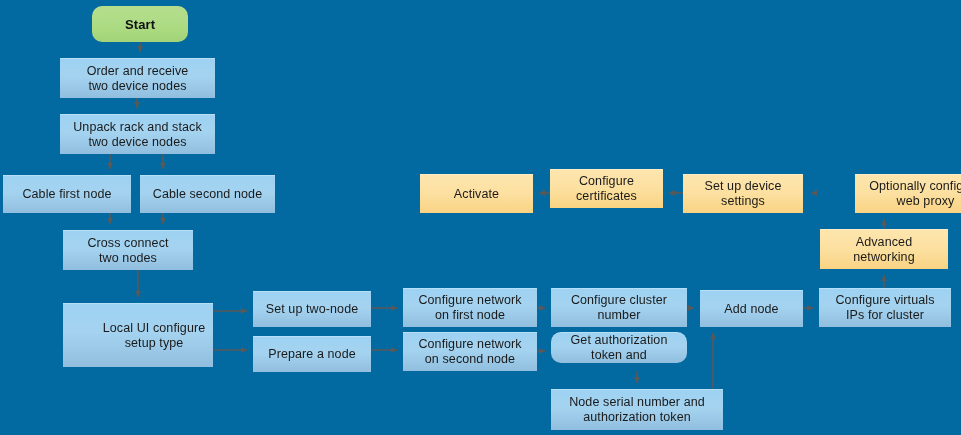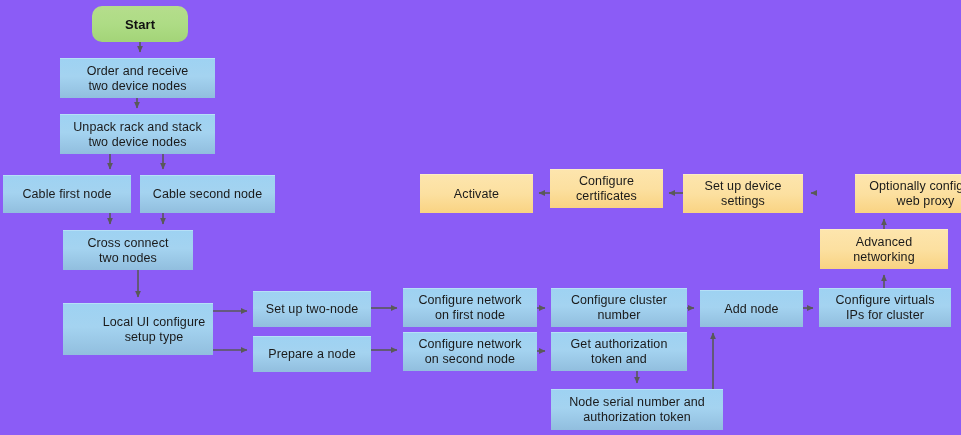--- a/index.html
+++ b/index.html
@@ -5,21 +5,21 @@
 <style>
   html, body {
     margin: 0;
     padding: 0;
     background: #ffffff;
   }
   #canvas {
     position: relative;
     width: 961px;
     height: 435px;
-    background: #8b5cf6;
+    background: #0369a1;
     font-family: "Liberation Sans", sans-serif;
     overflow: hidden;
   }
   #edges {
     position: absolute;
     left: 0;
     top: 0;
     width: 961px;
     height: 435px;
     pointer-events: none;
@@ -116,21 +116,21 @@
       <div class="node blue" style="left: 3px; top: 175px; width: 128px; height: 38px;">
         <span class="node-label">Cable first node</span>
       </div>
       <div class="node blue" style="left: 140px; top: 175px; width: 135px; height: 38px;">
         <span class="node-label">Cable second node</span>
       </div>
       <div class="node blue" style="left: 63px; top: 230px; width: 130px; height: 40px;">
         <span class="node-label">Cross connect
 two nodes</span>
       </div>
-      <div class="node blue" style="left: 63px; top: 303px; width: 150px; height: 52px; padding-left: 36px;">
+      <div class="node blue" style="left: 63px; top: 303px; width: 150px; height: 64px; padding-left: 36px;">
         <span class="node-label">Local UI configure
 setup type</span>
       </div>
       <div class="node blue" style="left: 253px; top: 291px; width: 118px; height: 36px;">
         <span class="node-label">Set up two-node</span>
       </div>
       <div class="node blue" style="left: 253px; top: 336px; width: 118px; height: 36px;">
         <span class="node-label">Prepare a node</span>
       </div>
       <div class="node blue" style="left: 403px; top: 288px; width: 134px; height: 39px;">
@@ -138,21 +138,21 @@
 on first node</span>
       </div>
       <div class="node blue" style="left: 403px; top: 332px; width: 134px; height: 39px;">
         <span class="node-label">Configure network
 on second node</span>
       </div>
       <div class="node blue" style="left: 551px; top: 288px; width: 136px; height: 39px;">
         <span class="node-label">Configure cluster
 number</span>
       </div>
-      <div class="node blue" style="left: 551px; top: 332px; width: 136px; height: 39px;">
+      <div class="node blue" style="left: 551px; top: 332px; width: 136px; height: 31px; border-radius: 10px;">
         <span class="node-label">Get authorization
 token and</span>
       </div>
       <div class="node blue" style="left: 551px; top: 389px; width: 172px; height: 41px;">
         <span class="node-label">Node serial number and
 authorization token</span>
       </div>
       <div class="node blue" style="left: 700px; top: 290px; width: 103px; height: 37px;">
         <span class="node-label">Add node</span>
       </div>

